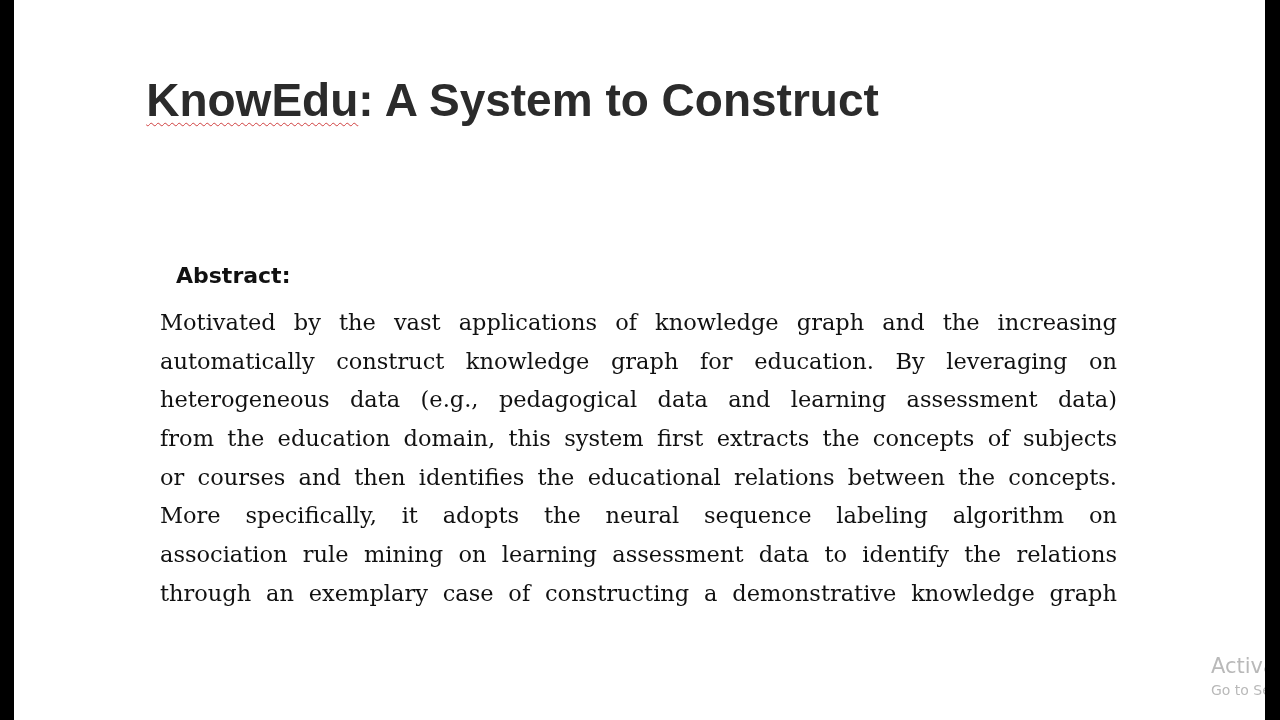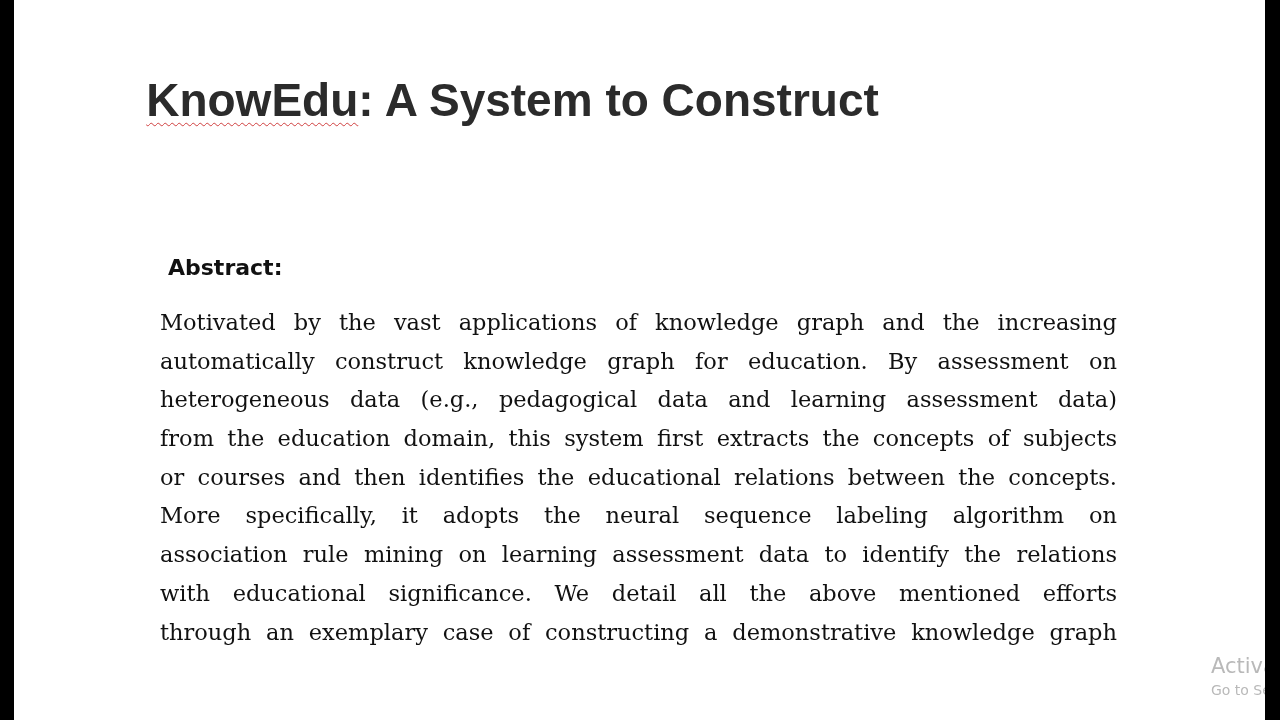--- a/index.html
+++ b/index.html
@@ -50,21 +50,21 @@
     }
     .abstract-heading {
       position: absolute;
       left: 146px;
       top: 244px;
       font-family: "DejaVu Sans", sans-serif;
       font-weight: bold;
       font-size: 22px;
       line-height: 32px;
       color: #111111;
-      margin: 8px;
+      margin: 16px;
     }
     .abstract-body {
       position: absolute;
       left: 146px;
       top: 303px;
       width: 957px;
       font-family: "DejaVu Serif", serif;
       font-size: 22.5px;
       line-height: 38.7px;
       color: #111111;
@@ -117,27 +117,26 @@
 
   <div class="page">
     <h1 class="title">
       <span class="line"><span class="squiggle">KnowEdu</span><span>: A System to Construct</span></span>
     </h1>
 
     <h2 class="abstract-heading">Abstract:</h2>
 
     <div class="abstract-body">
       <span class="bline">Motivated by the vast applications of knowledge graph and the increasing</span>
-      <span class="bline">automatically construct knowledge graph for education. By assessment on</span>
+      <span class="bline">automatically construct knowledge graph for education. By leveraging on</span>
       <span class="bline">heterogeneous data (e.g., pedagogical data and learning assessment data)</span>
       <span class="bline">from the education domain, this system first extracts the concepts of subjects</span>
       <span class="bline">or courses and then identifies the educational relations between the concepts.</span>
       <span class="bline">More specifically, it adopts the neural sequence labeling algorithm on</span>
       <span class="bline">association rule mining on learning assessment data to identify the relations</span>
-      <span class="bline">with educational significance. We detail all the above mentioned efforts</span>
       <span class="bline">through an exemplary case of constructing a demonstrative knowledge graph</span>
     </div>
 
     <div class="watermark">
       <span class="wm-title">Activat</span>
       <span class="wm-sub">Go to Set</span>
     </div>
   </div>
 
   <div class="black-bar-right"></div>

